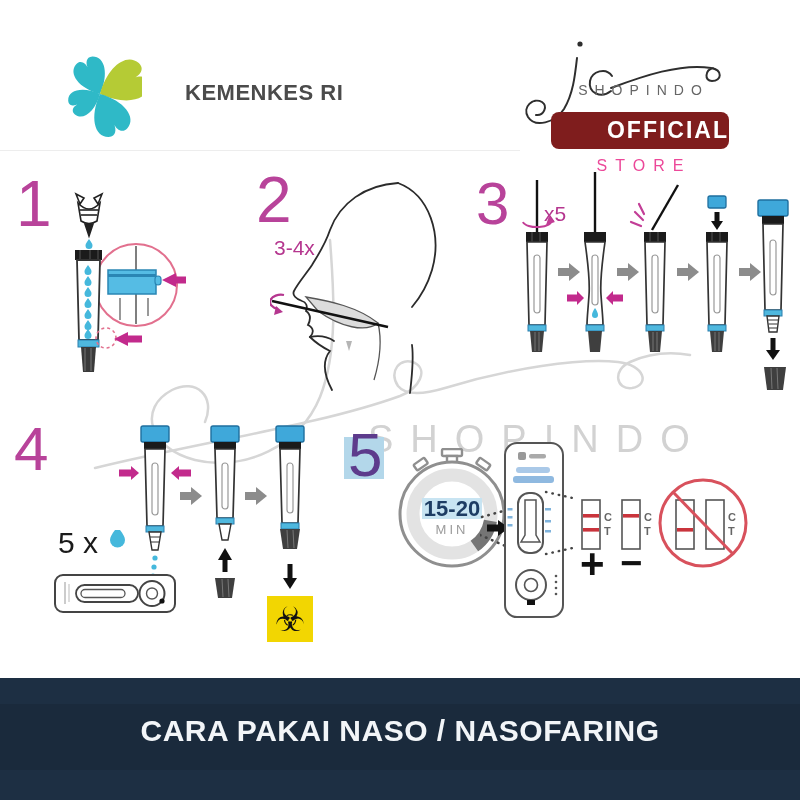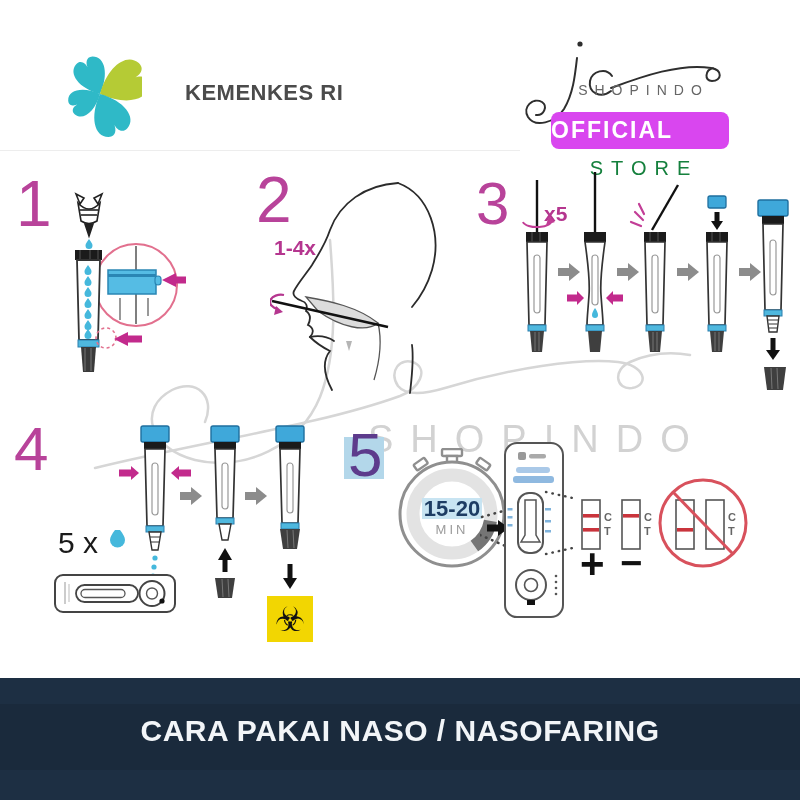--- a/index.html
+++ b/index.html
@@ -1,28 +1,28 @@
 <!DOCTYPE html>
 <html><head>
 <meta charset="utf-8">
 <style>
   html,body{margin:0;padding:0;}
   body{width:800px;height:800px;position:relative;background:#fff;overflow:hidden;
        font-family:"Liberation Sans",sans-serif;}
   .abs{position:absolute;}
   .stepnum{font-size:64px;font-weight:400;color:#b8439a;line-height:1;}
-  .note{font-weight:700;color:#b5368f;}
+  .note{font-weight:400;color:#b5368f;}
   .hdr-divider{left:0;top:150px;width:520px;height:1px;background:#ededed;}
   
   .kemenkes-label{left:142px;top:80px;font-size:22px;font-weight:700;color:#4b4b4b;letter-spacing:.5px;padding-left:43px;}
   .store-name{left:520px;top:82px;width:240px;text-align:center;font-size:14px;color:#666;
               letter-spacing:7px;text-indent:7px;}
-  .official-pill{left:551px;top:112px;width:178px;height:37px;background:#d946ef;border-radius:8px;
-                 color:#fff;font-size:23px;font-weight:700;letter-spacing:2px;text-align:left;line-height:37px;}
-  .store-label{left:520px;top:157px;width:240px;text-align:center;font-size:20px;color:#15803d;
+  .official-pill{left:551px;top:112px;width:178px;height:37px;background:#7f1d1d;border-radius:8px;
+                 color:#fff;font-size:23px;font-weight:700;letter-spacing:2px;text-align:right;line-height:37px;}
+  .store-label{left:520px;top:157px;width:240px;text-align:center;font-size:16px;color:#ec4899;
                letter-spacing:8px;text-indent:8px;font-weight:400;}
   
   .wm{z-index:1;}
   .step{z-index:2;}
   .wm-name{left:368px;top:418px;font-size:38px;color:#d2d2d2;letter-spacing:17px;z-index:1;}
   
   .blue-square{left:344px;top:437px;width:40px;height:42px;background:#b3d7ea;}
   .purple-num{left:348px;top:424px;font-size:62px;color:#5d3b8c;font-weight:400;line-height:1;}
   
   .footer{left:0;top:678px;width:800px;height:122px;background:#1d2f43;z-index:3;}
@@ -126,21 +126,21 @@
     <line x1="41" y1="160" x2="41" y2="183" stroke="#777" stroke-width="1"></line>
   </g>
   <circle cx="56" cy="150" r="10" fill="none" stroke="#e2708e" stroke-width="1.6" stroke-dasharray="3 3"></circle>
   <g fill="#c22a8c">
       <polygon points="64,151 78,144 78,158"></polygon>
       <rect x="76" y="147.5" width="16" height="7"></rect>
     </g>
 </svg>
 
 <div class="abs stepnum step" style="left:256px;top:168px">2</div>
-<div class="abs note step" style="left:274px;top:236px;font-size:21px">1-4x</div>
+<div class="abs note step" style="left:274px;top:236px;font-size:21px">3-4x</div>
 <svg class="abs step" style="left:270px;top:175px" width="185" height="225" viewBox="0 0 185 225">
   <g fill="none" stroke="#2b2b2b" stroke-width="1.8" stroke-linecap="round">
     <path d="M128,8 C95,10 70,28 60,55 C55,70 48,80 42,90 C36,99 28,108 24,116 C22,120 26,124 32,126 C36,127 38,131 36,136 C42,140 40,146 38,150 C44,153 44,158 40,162 C46,168 52,172 60,176 C52,186 54,200 62,215"></path>
     <path d="M128,8 C160,20 172,60 162,95 C156,115 148,125 142,132"></path>
     <path d="M142,170 C144,185 142,200 140,218"></path>
     <path d="M40,162 C50,160 58,162 64,166"></path>
   </g>
   <path d="M36,122 C60,126 88,132 108,148 C96,158 70,152 48,136 Z" fill="#dcdcdc" stroke="#555" stroke-width="1.3"></path>
   <path d="M108,148 C112,165 110,185 104,205" fill="none" stroke="#555" stroke-width="1.3"></path>
   <path d="M76,166 L82,166 L79,176 Z" fill="#b5b5b5"></path>

